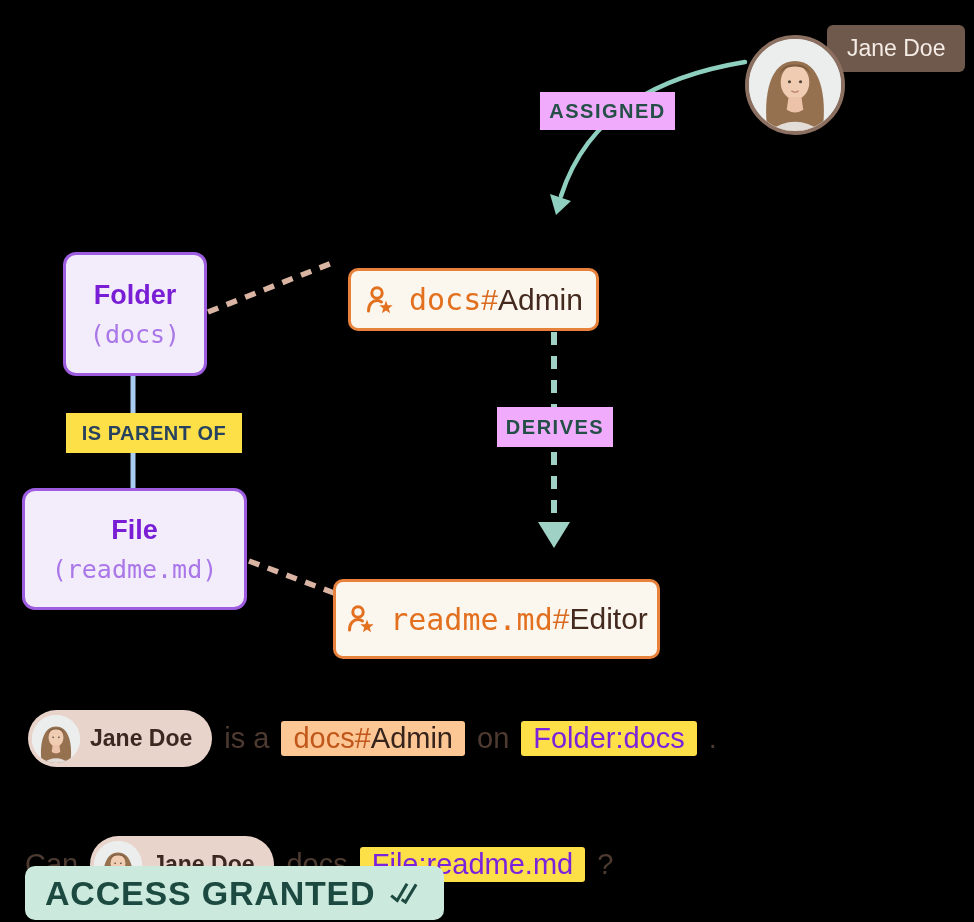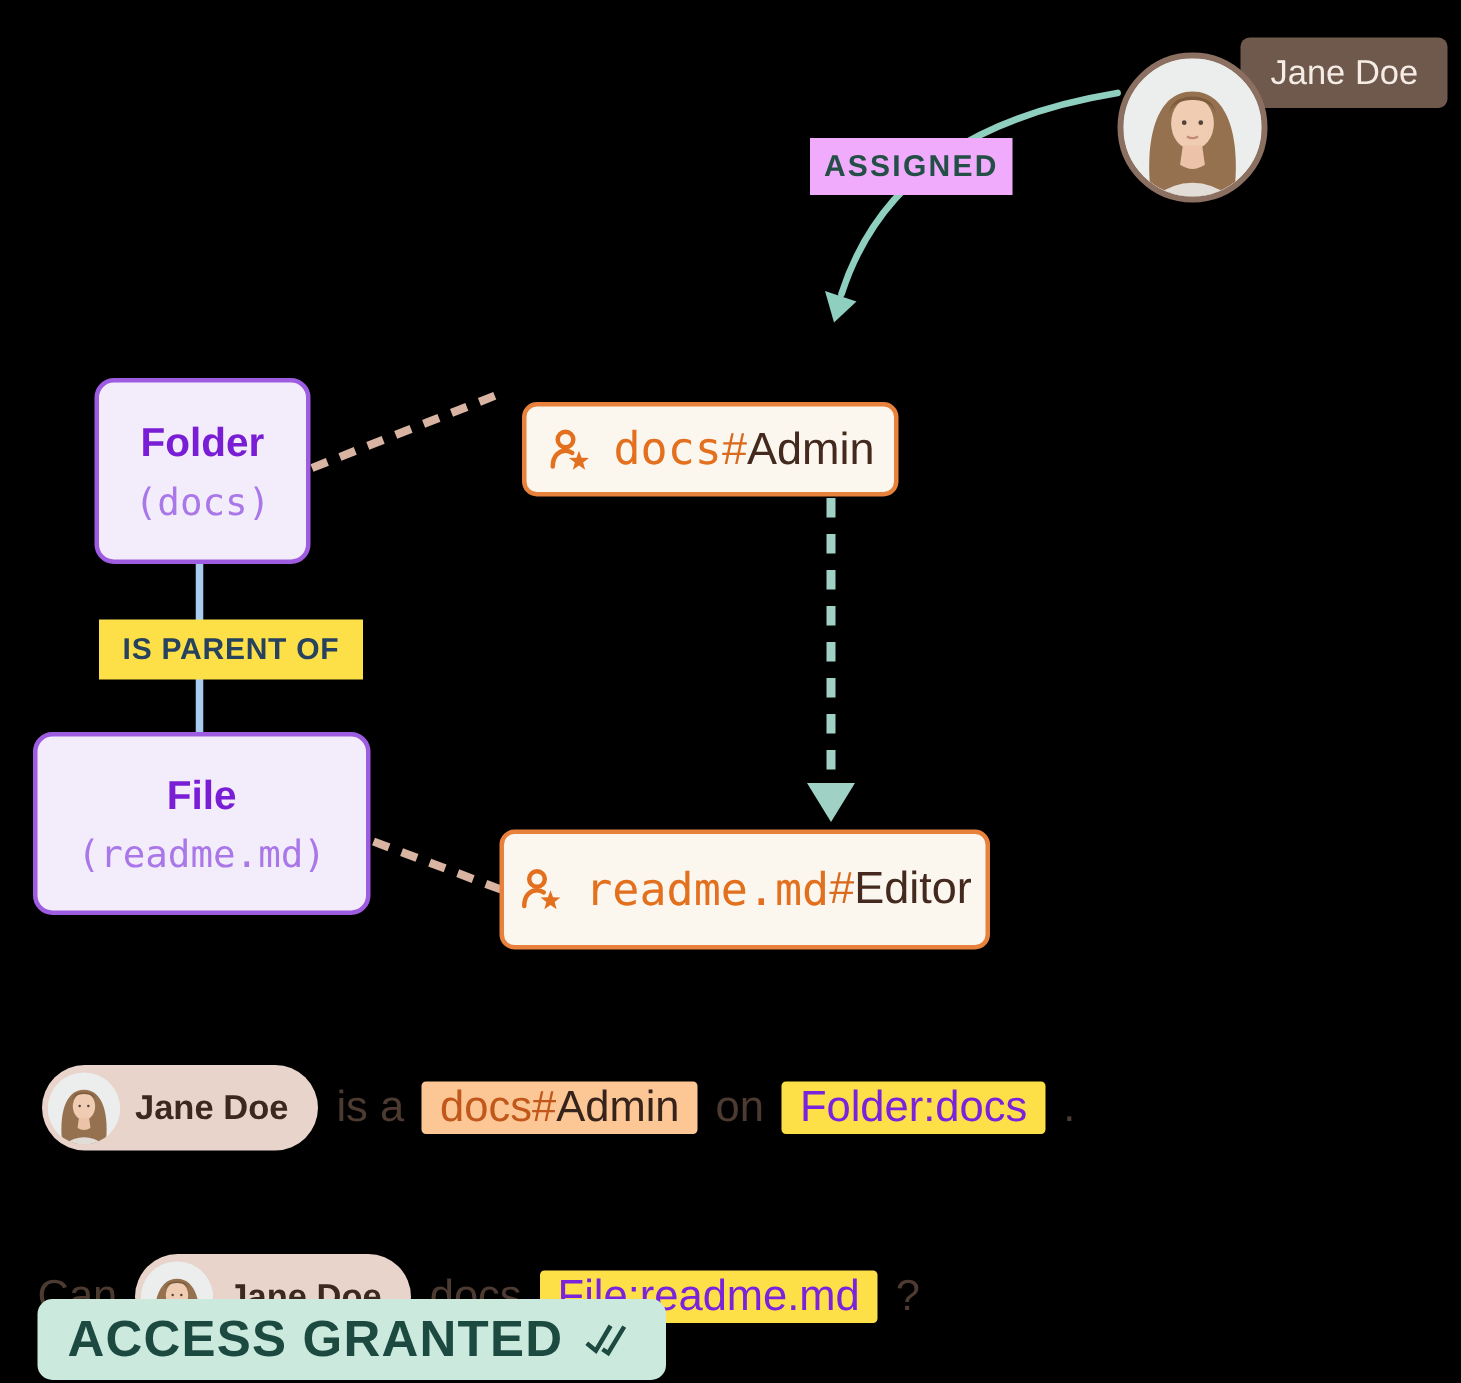--- a/index.html
+++ b/index.html
@@ -87,38 +87,41 @@
       <circle cx="56" cy="46.5" r="1.7" fill="#4f4238"></circle>
       <path d="M46 56.5 Q50 59 54 56.5" stroke="#c08a74" stroke-width="1.6" fill="none"></path>
       <path d="M43 63 L57 63 L59 77 Q50 83 41 77 Z" fill="#ecc3a8"></path>
       <path d="M22 100 Q50 80 78 100 Z" fill="#e3ddd8"></path>
     </svg>
   </div>
 
   <div class="abs edge-label teal-label" style="left:540px;top:92px;width:135px;height:38px;">
     <span>ASSIGNED</span>
   </div>
+  <div class="abs edge-label teal-label" style="left:497px;top:407px;width:116px;height:40px;">
+    <span>DERIVES</span>
+  </div>
   <div class="abs edge-label blue-label" style="left:47px;top:413px;width:176px;height:40px;">
     <span>IS PARENT OF</span>
   </div>
 
   <div class="abs node-orange" style="left:348px;top:220px;width:251px;height:63px;margin-top:48px;">
     <span class="role-icon">
       <svg width="32" height="32" viewBox="0 0 32 32">
         <circle cx="13" cy="9" r="5.2" stroke="#e2701f" stroke-width="3" fill="none"></circle>
         <path d="M4.5 27 C4.5 19.5 9 16.5 13 16.5 C14.6 16.5 16.2 17 17.5 17.9" stroke="#e2701f" stroke-width="3" fill="none" stroke-linecap="round"></path>
         <path transform="translate(22,23.5)" fill="#e2701f" d="M0,-7 L1.7,-2.35 L6.66,-2.16 L2.76,0.9 L4.11,5.66 L0,2.9 L-4.11,5.66 L-2.76,0.9 L-6.66,-2.16 L-1.7,-2.35 Z"></path>
       </svg>
     </span>
     <span class="obj mono">docs</span>
       <span class="hash">#</span>
       <span class="rel">Admin</span>
   </div>
 
-  <div class="abs node-orange" style="left:333px;top:553px;width:327px;height:80px;">
+  <div class="abs node-orange" style="left:333px;top:579px;width:327px;height:80px;">
     <span class="role-icon">
       <svg width="32" height="32" viewBox="0 0 32 32">
         <circle cx="13" cy="9" r="5.2" stroke="#e2701f" stroke-width="3" fill="none"></circle>
         <path d="M4.5 27 C4.5 19.5 9 16.5 13 16.5 C14.6 16.5 16.2 17 17.5 17.9" stroke="#e2701f" stroke-width="3" fill="none" stroke-linecap="round"></path>
         <path transform="translate(22,23.5)" fill="#e2701f" d="M0,-7 L1.7,-2.35 L6.66,-2.16 L2.76,0.9 L4.11,5.66 L0,2.9 L-4.11,5.66 L-2.76,0.9 L-6.66,-2.16 L-1.7,-2.35 Z"></path>
       </svg>
     </span>
     <span class="obj mono">readme.md</span>
       <span class="hash">#</span>
       <span class="rel">Editor</span>

